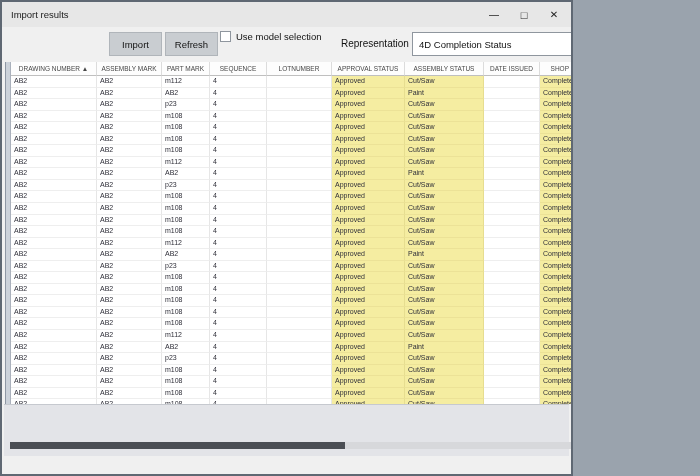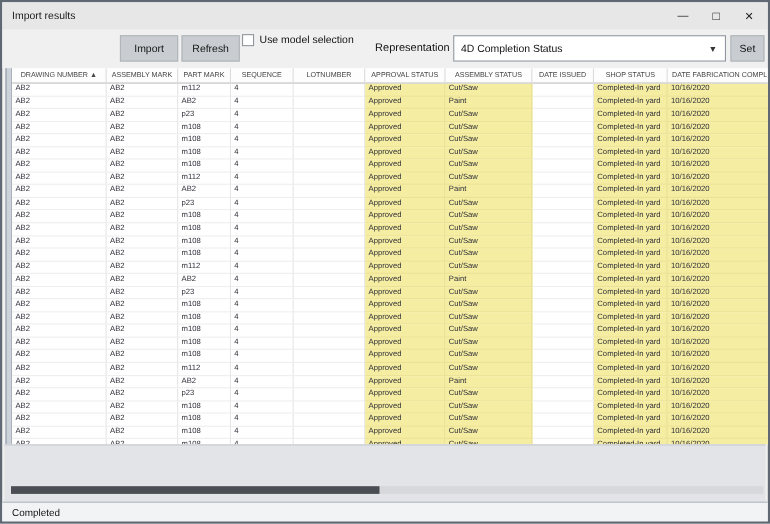--- a/index.html
+++ b/index.html
@@ -1,19 +1,19 @@
 <!DOCTYPE html>
 <html style="--hl: #f5eda1;"><head>
 <meta charset="utf-8">
 <style>
   * { box-sizing: border-box; margin: 0; padding: 0; }
   html,body { width:700px; height:476px; }
   body { font-family: "Liberation Sans", sans-serif; background:#9aa3ad; }
 
-  .window { position:relative; width:700px; height:476px; background:#f0f0f0;
+  .window { position:relative; width:573px; height:476px; background:#f0f0f0;
             border:2px solid #5f6873; overflow:hidden; }
 
   
   .titlebar { position:absolute; left:0; top:0; right:0; height:25px; background:#e7e7e7;
               display:flex; align-items:center; }
   .title { font-size:9.5px; color:#1b1b1b; padding-left:9px; }
   .wincontrols { position:absolute; right:2px; top:0; height:25px; display:flex; }
   .winbtn { width:30px; height:25px; display:flex; align-items:center; justify-content:center;
             font-size:10px; color:#222; cursor:default; }
   .winbtn.max { font-size:11px; }
@@ -456,17 +456,14 @@
           <div class="cell hl" style="width: 67px;">Completed-In yard</div>
           <div class="cell hl" style="width: 92px;">10/16/2020</div>
         </div>
       </div>
   </div>
 
   <div class="fillgray"></div>
   <div class="hscroll-track">
     <div class="hscroll-thumb" style="background: rgb(75, 78, 84);"></div>
   </div>
-  <div class="statusbar">
-    <div class="statustext">Completed</div>
-  </div>
 
 </div>
 
 </body></html>

